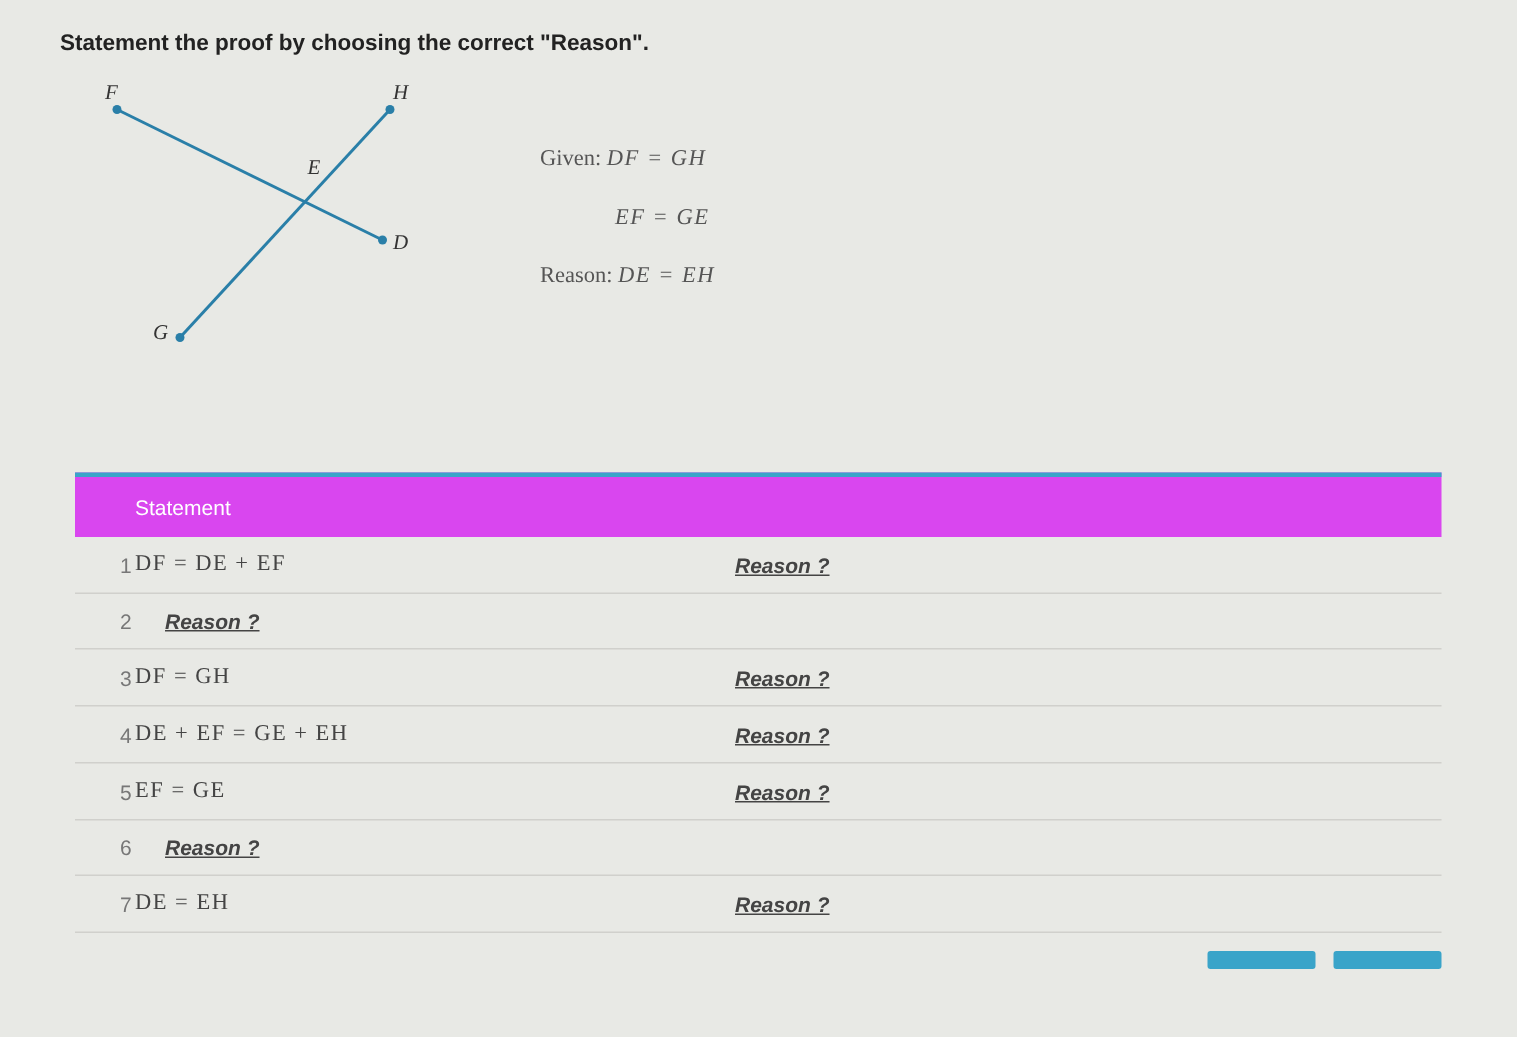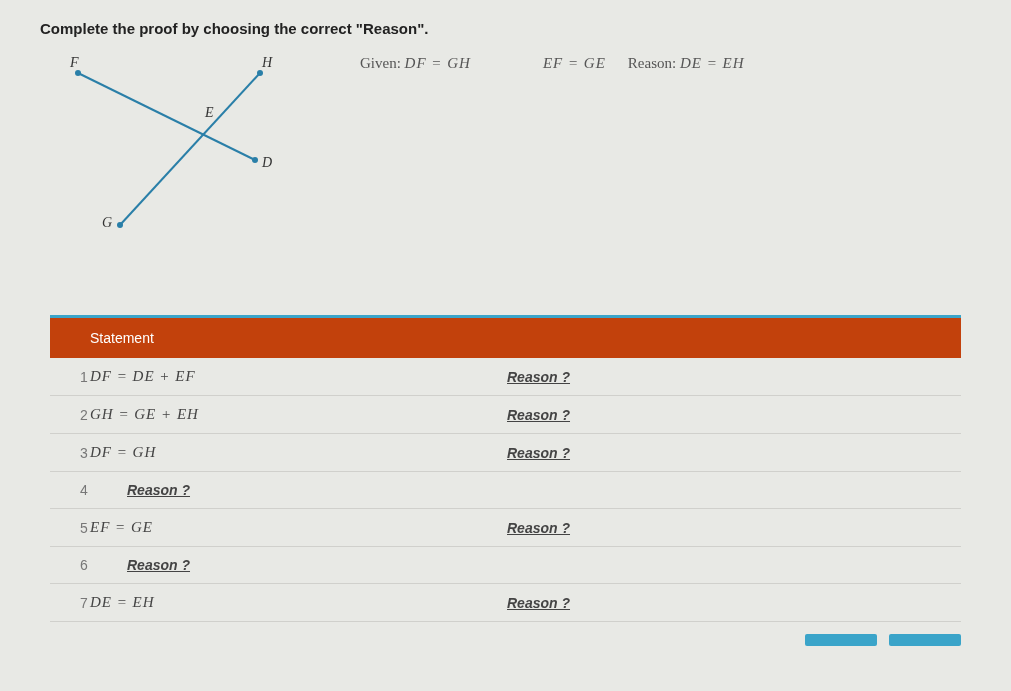--- a/index.html
+++ b/index.html
@@ -31,87 +31,85 @@
     .diagram svg { width: 100%; height: 100%; }
     .label {
       position: absolute;
       font-style: italic;
       font-size: 14px;
       color: #333;
       font-family: 'Times New Roman', serif;
     }
     .given-prove {
       display: flex;
-      flex-direction: row;
+      flex-direction: column;
       justify-content: center;
       gap: 22px;
       font-size: 15px;
       color: #555;
     }
     .given-prove .line {
       font-family: 'Times New Roman', serif;
     }
     .given-prove .eq { font-style: italic; letter-spacing: 1px; }
     .given-prove .kw { color: #555; }
     .table-wrap {
       margin-left: 10px;
       margin-right: 10px;
     }
     .thead {
-      background: #c2410c;
+      background: #d946ef;
       border-top: 3px solid #3aa4c9;
       color: #fff;
       display: flex;
       padding: 12px 0;
       font-size: 14px;
     }
     .col-num { width: 40px; padding-left: 30px; }
     .col-stmt { width: 380px; }
     .col-reason { flex: 1; padding-left: 20px; }
     .trow {
       display: flex;
       align-items: center;
       border-bottom: 1px solid #d0d0cc;
       padding: 10px 0;
       font-size: 14px;
     }
     .trow .col-num { color: #777; font-size: 14px; }
     .trow .col-stmt {
-      font-style: italic;
       font-family: 'Times New Roman', serif;
       letter-spacing: 1px;
       color: #444;
       font-size: 15px;
     }
     .reason-link {
       color: #444;
       font-weight: bold;
       font-style: italic;
       text-decoration: underline;
       font-size: 14px;
-      margin-left: 17px;
     }
     .footer-btns {
       display: flex;
       justify-content: flex-end;
       gap: 12px;
       margin-top: 12px;
       margin-right: 10px;
     }
     .btn {
       background: #3aa4c9;
       width: 72px;
       height: 12px;
       border-radius: 2px;
     }
   </style>
 </head>
 <body>
 
-<div class="instruction">Complete the proof by choosing the correct "Reason".</div>
+<div class="instruction">Statement the proof by choosing the correct "Reason".</div>
 
 <div class="problem-area">
   <div class="diagram">
     <svg viewBox="0 0 240 180">
       <circle cx="18" cy="18" r="3" fill="#2a7fa8"></circle>
       <circle cx="195" cy="105" r="3" fill="#2a7fa8"></circle>
       <line x1="18" y1="18" x2="195" y2="105" stroke="#2a7fa8" stroke-width="2"></line>
       <circle cx="60" cy="170" r="3" fill="#2a7fa8"></circle>
       <circle cx="200" cy="18" r="3" fill="#2a7fa8"></circle>
       <line x1="60" y1="170" x2="200" y2="18" stroke="#2a7fa8" stroke-width="2"></line>
@@ -144,30 +142,30 @@
     <div class="col-stmt">Statement</div>
   </div>
 
   <div class="trow">
     <div class="col-num">1</div>
     <div class="col-stmt">DF = DE + EF</div>
     <div class="col-reason"><span class="reason-link">Reason ?</span></div>
   </div>
   <div class="trow">
     <div class="col-num">2</div>
-    <div class="col-stmt">GH = GE + EH</div>
     <div class="col-reason"><span class="reason-link">Reason ?</span></div>
   </div>
   <div class="trow">
     <div class="col-num">3</div>
     <div class="col-stmt">DF = GH</div>
     <div class="col-reason"><span class="reason-link">Reason ?</span></div>
   </div>
   <div class="trow">
     <div class="col-num">4</div>
+    <div class="col-stmt">DE + EF = GE + EH</div>
     <div class="col-reason"><span class="reason-link">Reason ?</span></div>
   </div>
   <div class="trow">
     <div class="col-num">5</div>
     <div class="col-stmt">EF = GE</div>
     <div class="col-reason"><span class="reason-link">Reason ?</span></div>
   </div>
   <div class="trow">
     <div class="col-num">6</div>
     <div class="col-reason"><span class="reason-link">Reason ?</span></div>

